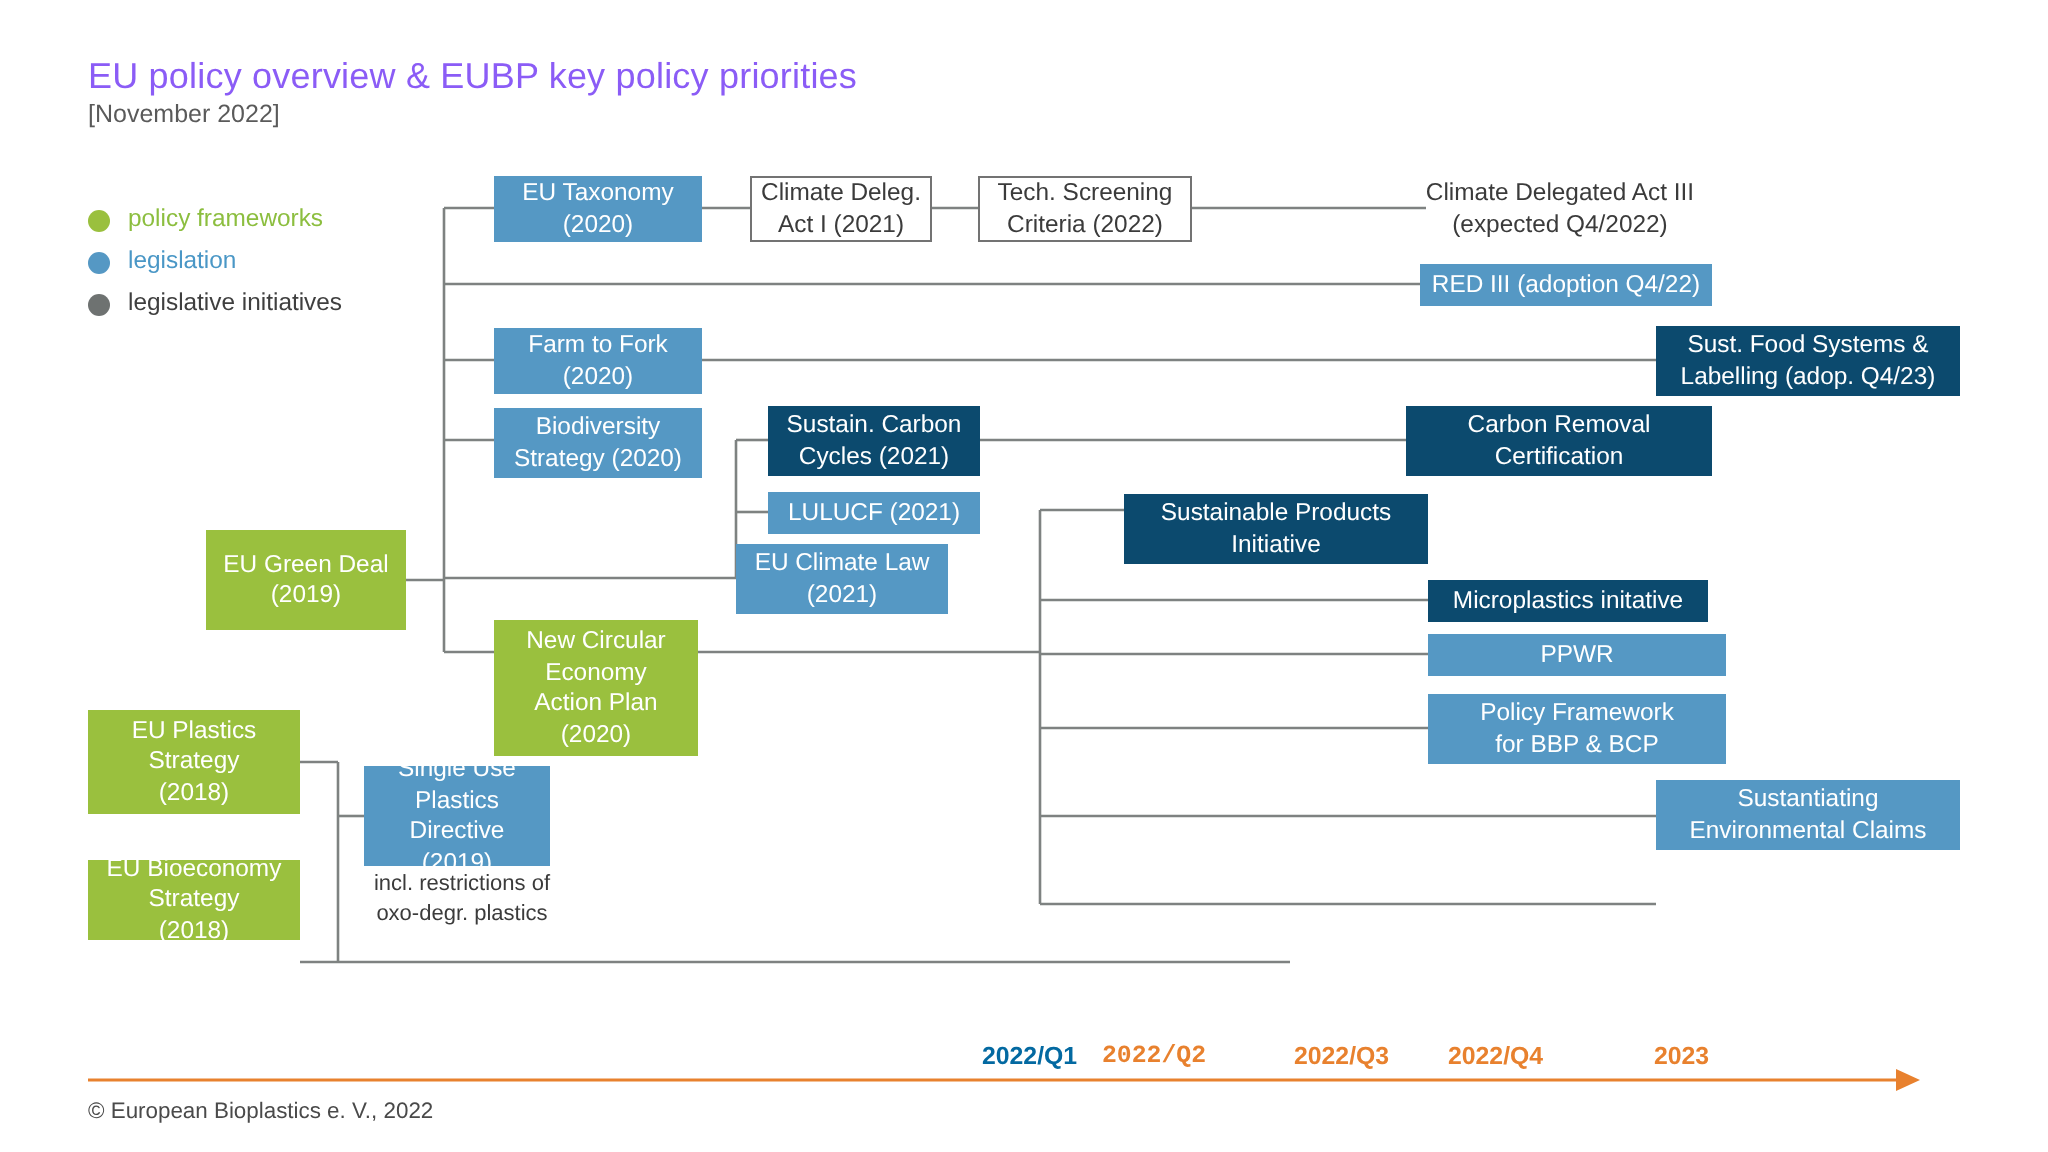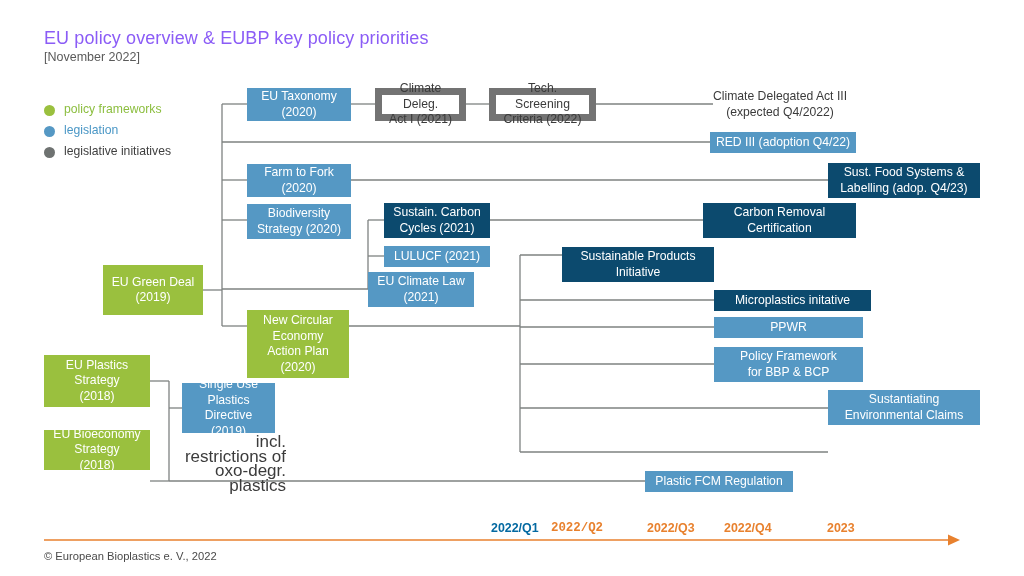--- a/index.html
+++ b/index.html
@@ -40,34 +40,34 @@
     color: #ffffff;
     padding: 2px 4px;
     z-index: 3;
   }
   .green { background: #9ac03e; }
   .blue  { background: #5598c4; }
   .gray  { background: #0c4a6e; }
   .white {
     background: #ffffff;
     color: #3b3b3b;
-    border: 7px solid #737373;
+    border: 1px solid #737373;
   }
   .plain {
     position: absolute;
     text-align: center;
     font-size: 12.2px;
     line-height: 15.5px;
     color: #3b3b3b;
     z-index: 3;
   }
   .note {
     position: absolute;
-    text-align: right;
-    font-size: 17px;
+    text-align: center;
+    font-size: 11px;
     line-height: 14.5px;
     color: #3b3b3b;
     z-index: 3;
   }
 
   
   .lines { position: absolute; inset: 0; z-index: 1; }
 
   
   .tl-label {
@@ -178,38 +178,37 @@
   <div class="node gray" style="left:703px; top:203px; width:153px; height:35px;">Carbon Removal<br>Certification</div>
 
   <div class="node blue" style="left:384px; top:246px; width:106px; height:21px;">LULUCF (2021)</div>
 
   <div class="node blue" style="left:368px; top:272px; width:106px; height:35px;">EU Climate Law<br>(2021)</div>
 
   <div class="node gray" style="left:562px; top:247px; width:152px; height:35px;">Sustainable Products<br>Initiative</div>
 
   <div class="node green" style="left:247px; top:310px; width:102px; height:68px;">New Circular<br>Economy<br>Action Plan<br>(2020)</div>
 
-  <div class="node gray" style="left:714px; top:290px; width:157px; height:21px;">Microplastics initative</div>
+  <div class="node gray" style="left:714px; top:290px; width:140px; height:21px;">Microplastics initative</div>
 
   <div class="node blue" style="left:714px; top:317px; width:149px; height:21px;">PPWR</div>
 
   <div class="node blue" style="left:714px; top:347px; width:149px; height:35px;">Policy Framework<br>for BBP &amp; BCP</div>
 
   <div class="node blue" style="left:828px; top:390px; width:152px; height:35px;">Sustantiating<br>Environmental Claims</div>
 
 
   <div class="node green" style="left:44px; top:355px; width:106px; height:52px;">EU Plastics<br>Strategy<br>(2018)</div>
 
   <div class="node blue" style="left:182px; top:383px; width:93px; height:50px;">Single Use<br>Plastics Directive<br>(2019)</div>
 
   <div class="note" style="left:176px; top:435px; width:110px;">incl. restrictions of<br>oxo-degr. plastics</div>
 
   <div class="node green" style="left:44px; top:430px; width:106px; height:40px;">EU Bioeconomy<br>Strategy<br>(2018)</div>
 
-  <div class="node blue" style="left:645px; top:471px; width:148px; height:21px;">Plastic FCM Regulation</div>
 
   <svg class="lines" width="1024" height="576" style="z-index:2;">
     <path d="M44,540 H948" stroke="#e8812e" stroke-width="1.4" fill="none"></path>
     <polygon points="948,534.5 960,540 948,545.5" fill="#e8812e"></polygon>
   </svg>
 
   <div class="tl-label muted" style="left:491px; top:521px;">2022/Q1</div>
   <div class="tl-label" style="left:551px; top:521px;font-family:Liberation Mono, monospace;">2022/Q2</div>
   <div class="tl-label" style="left:647px; top:521px;">2022/Q3</div>
   <div class="tl-label" style="left:724px; top:521px;">2022/Q4</div>

